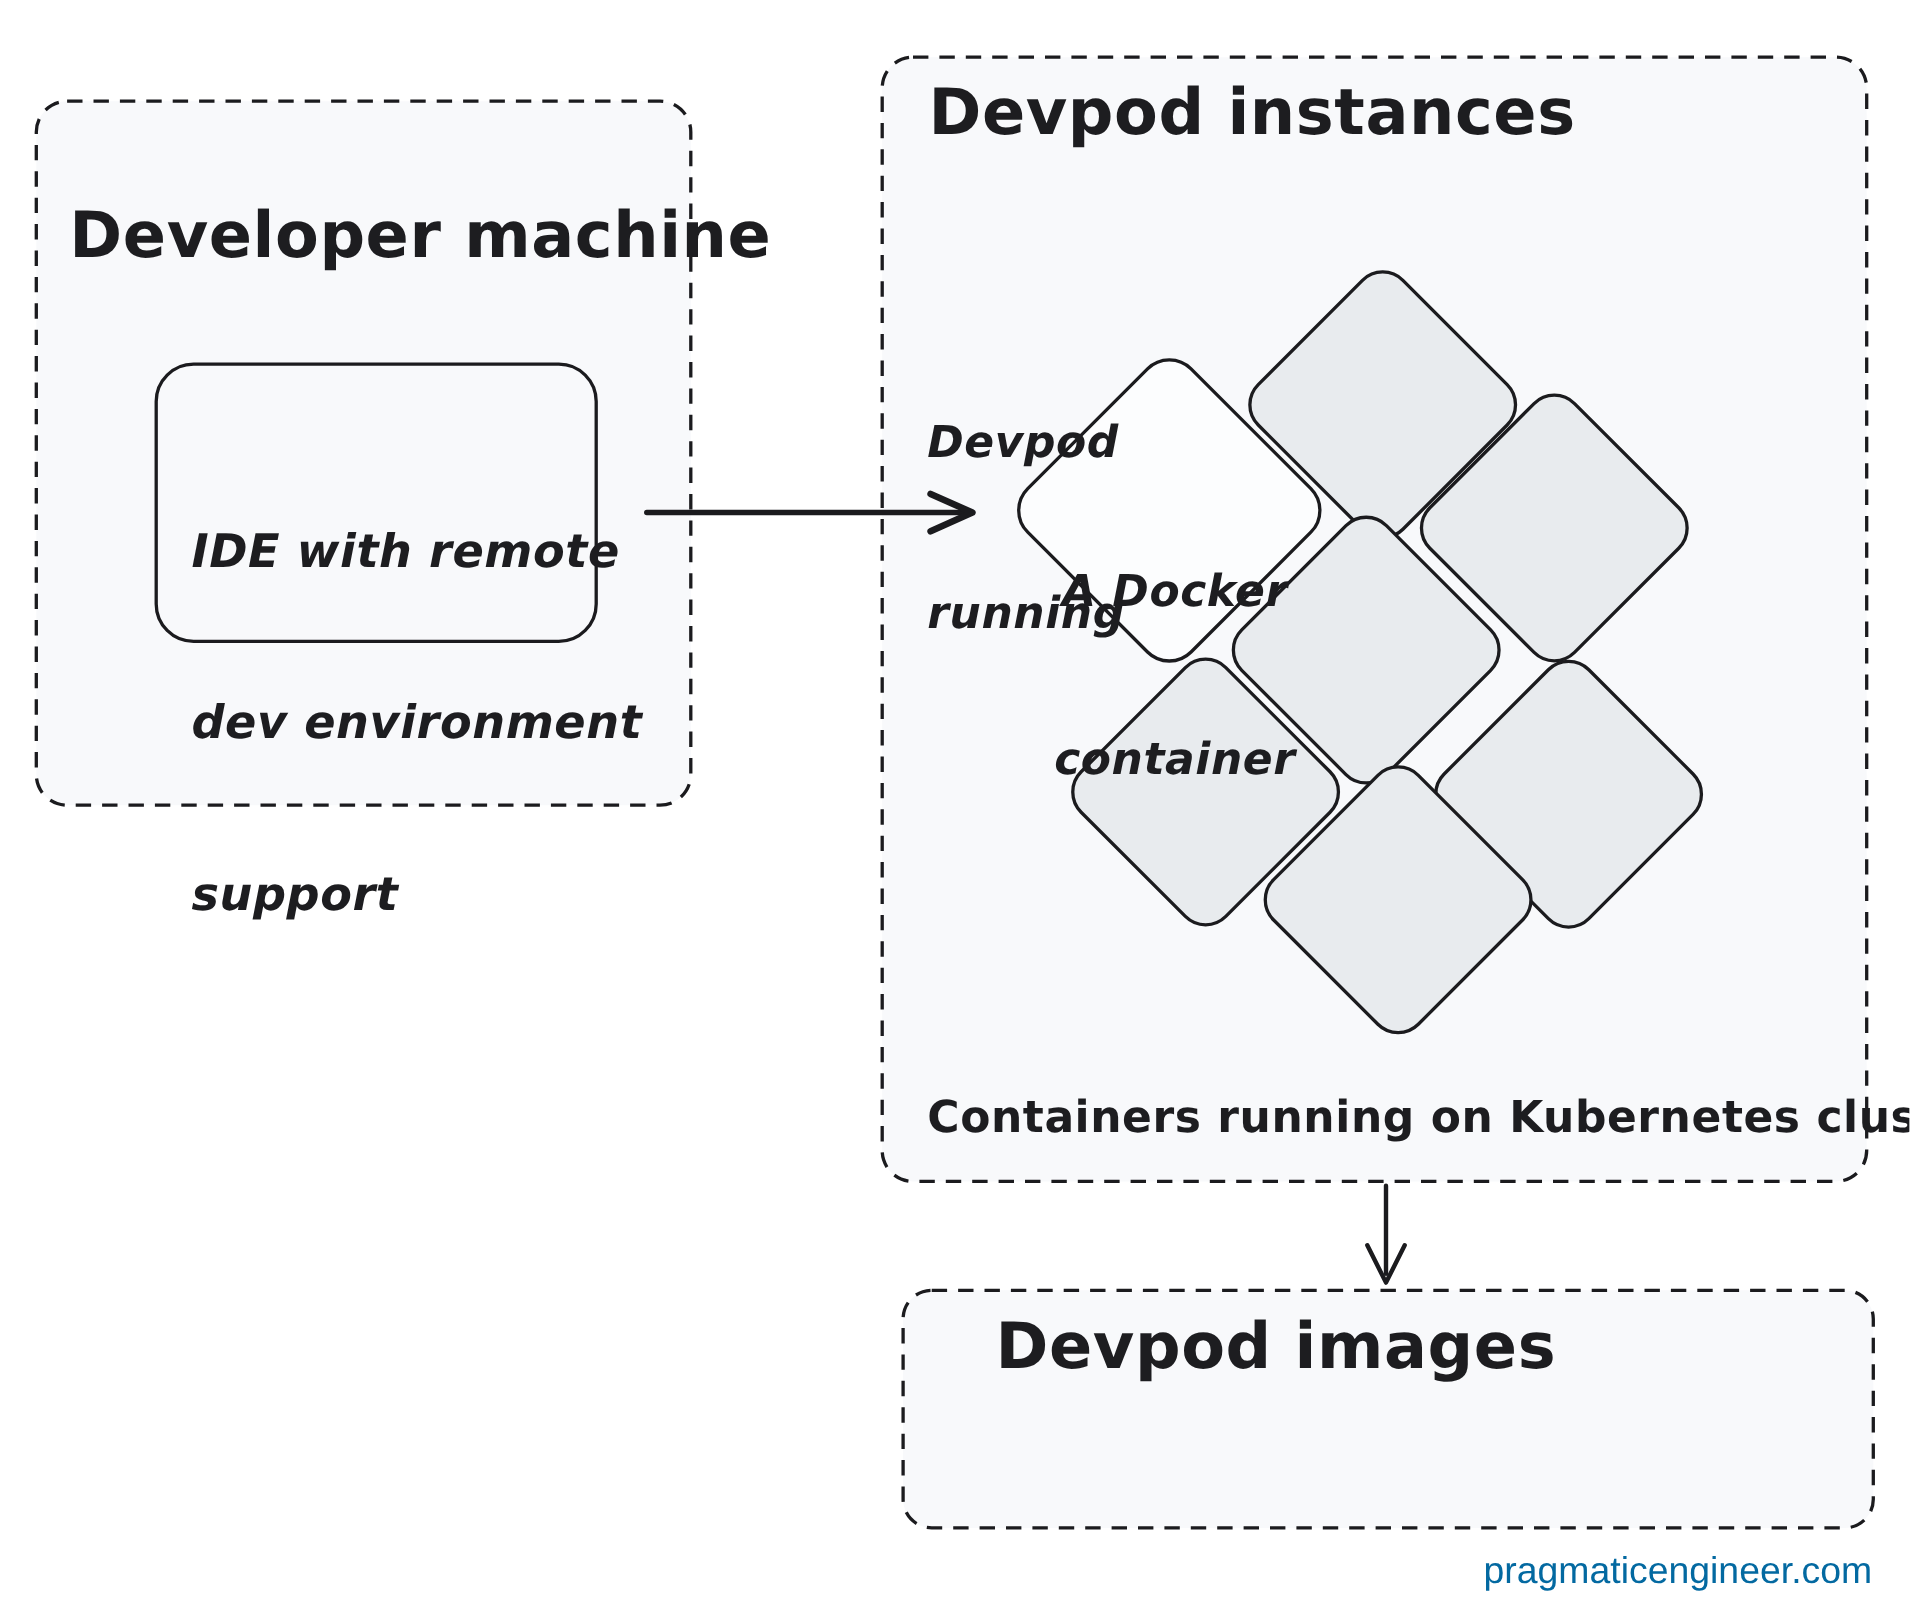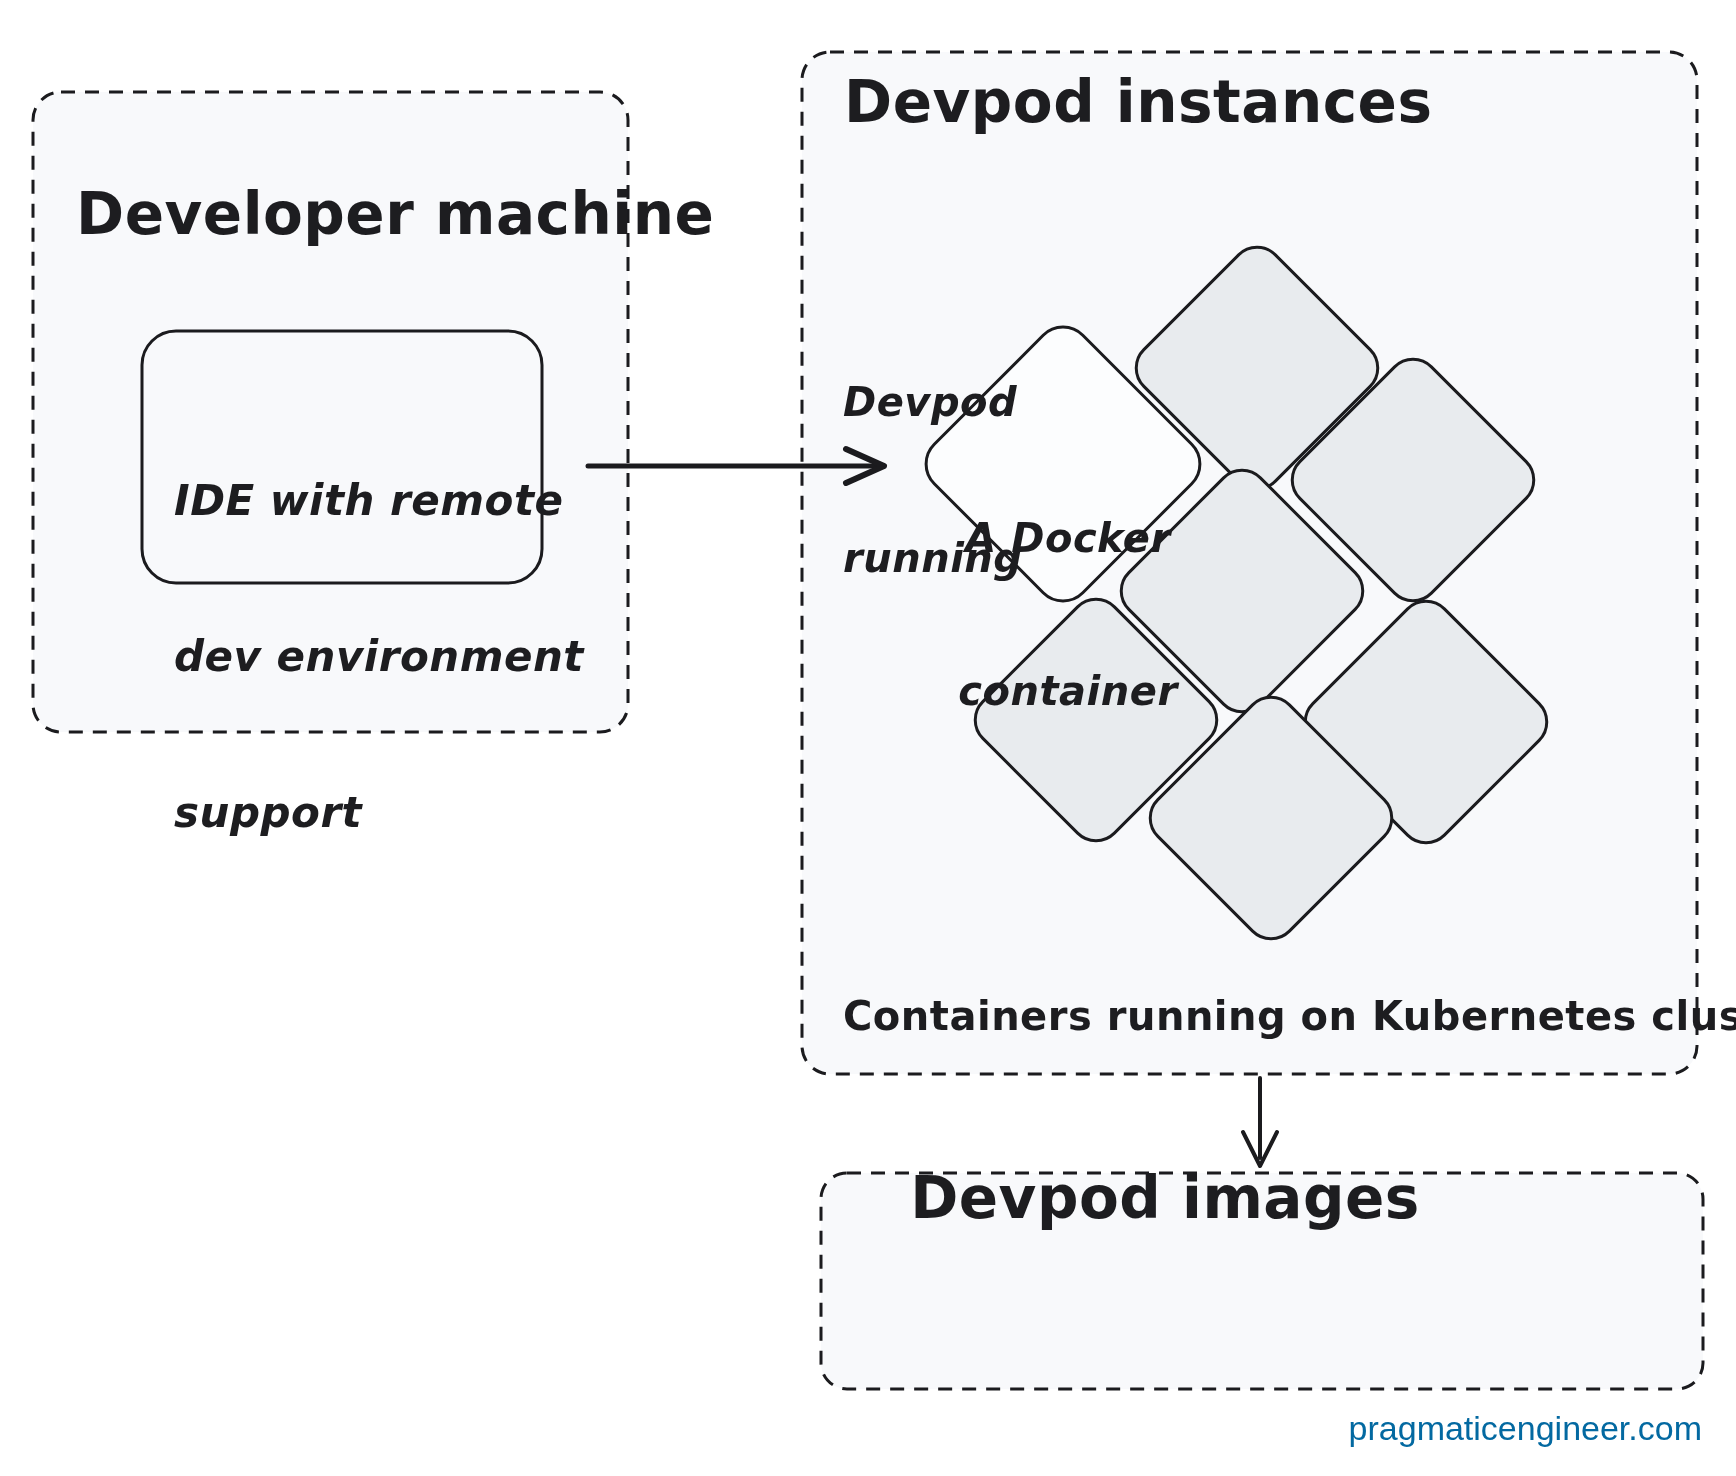--- a/index.html
+++ b/index.html
@@ -13,28 +13,28 @@
     color: #1d1d20;
   }
   #shapes {
     position: absolute;
     left: 0; top: 0;
     width: 1736px; height: 1476px;
   }
   .txt { position: absolute; white-space: pre; }
   .hand { font-weight: 600; letter-spacing: 0.5px; }
 
-  .box-title-1 { left: 63px; top: 180px; font-size: 58px; margin-left: 13px; }
+  .box-title-1 { left: 63px; top: 180px; font-size: 58px; }
   .ide-text    { left: 174px; top: 371px; font-size: 42px; line-height: 52px; }
   .box-title-2 { left: 844px; top: 68px; font-size: 58px; text-align: center; }
   .instance-label { left: 843px; top: 272px; font-size: 40px; line-height: 52px; }
   .tile-label  { left: 938px; top: 411px; width: 260px; text-align: center;
                  font-size: 40px; line-height: 51px; }
   .k8s-caption { left: 843px; top: 993px; font-size: 40px; }
-  .box-title-3 { left: 905px; top: 1164px; width: 520px; text-align: center; font-size: 58px; }
+  .box-title-3 { left: 905px; top: 1190px; width: 520px; text-align: left; font-size: 58px; }
   .images-sub  { left: 978px; top: 1314px; width: 400px; text-align: center; font-size: 40px; }
   .watermark   { right: 34px; top: 1409px; font-size: 34px; font-weight: 500;
                  font-family: "Liberation Sans", sans-serif; color: #0369a1;
                  letter-spacing: 0; }
   .line { display: block; font-style: italic; }
 </style>
 </head>
 <body>
 
 <div id="canvas">

